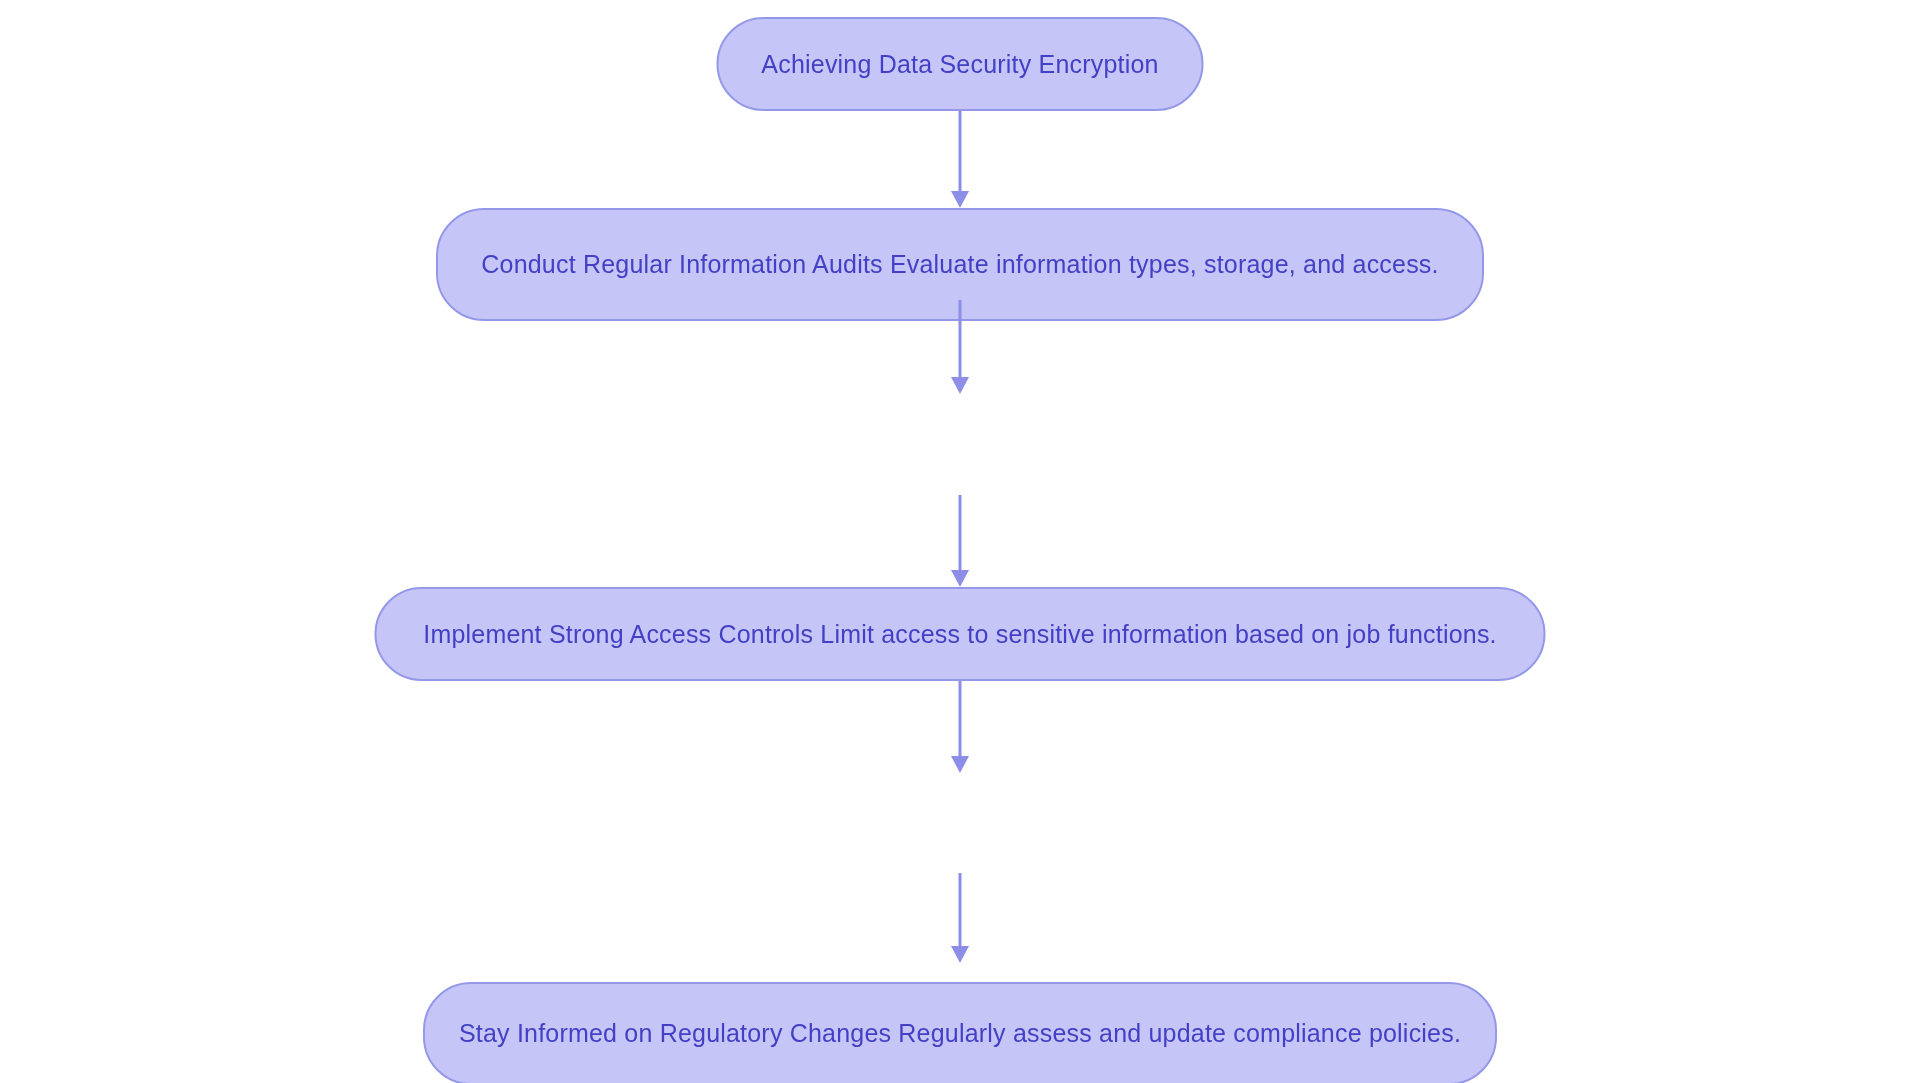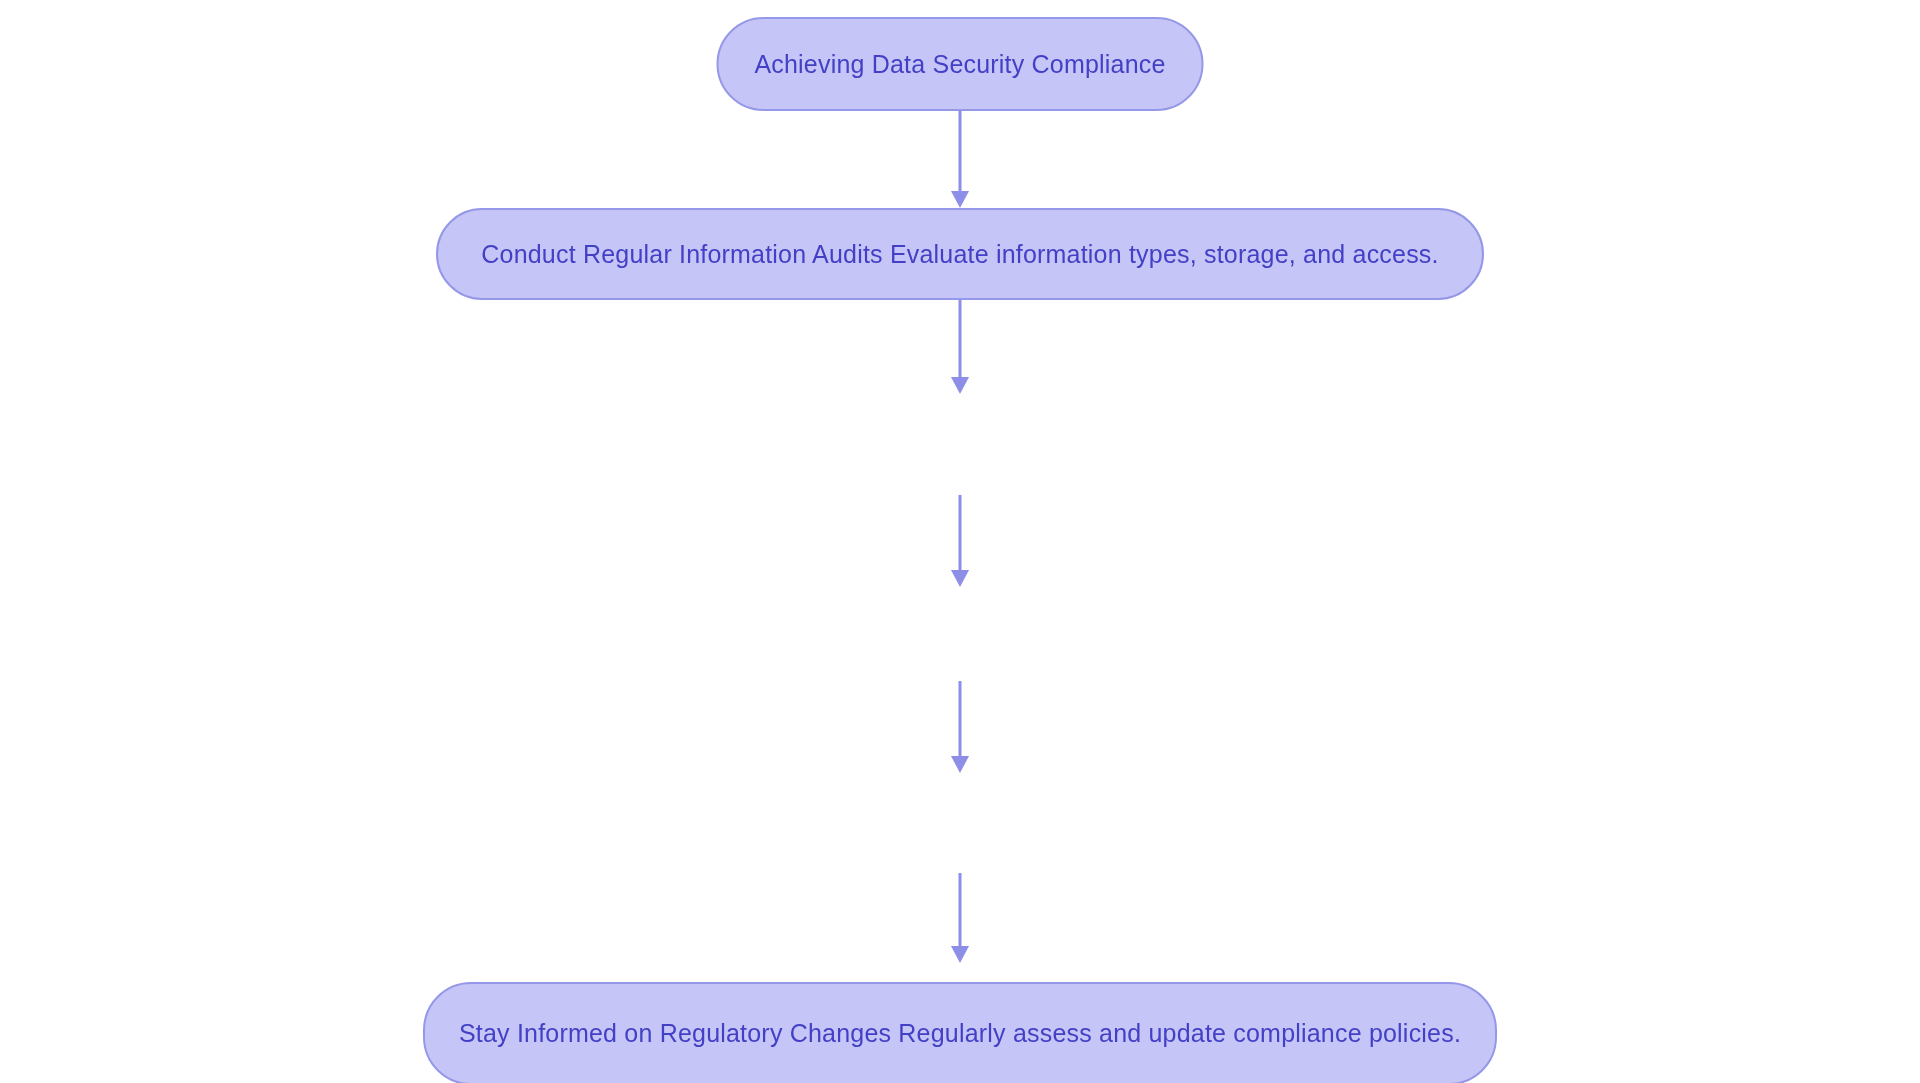--- a/index.html
+++ b/index.html
@@ -29,21 +29,21 @@
     display:flex;
     align-items:center;
     justify-content:center;
     color:var(--node-text);
     font-size:25px;
     letter-spacing:0.2px;
     white-space:nowrap;
     text-align:center;
   }
   .n1{top:17px;  width:487px;  height:94px;}
-  .n2{top:208px; width:1048px; height:92px;}
+  .n2{top:208px; width:1048px; height:113px;}
   .n3{top:394px; width:1414px; height:101px;}
   .n4{top:587px; width:1171px; height:94px;}
   .n5{top:773px; width:853px;  height:100px;}
   .n6{top:982px; width:1074px; height:103px;}
 
   .arrow{
     position:absolute;
     left:50%;
     transform:translateX(-50%);
     width:22px;
@@ -73,21 +73,21 @@
     border-right:9px solid transparent;
     border-top:17px solid var(--arrow);
   }
 </style>
 </head>
 <body>
 
 <div class="canvas">
 
   <div class="node n1">
-    <span>Achieving Data Security Compliance</span>
+    <span>Achieving Data Security Encryption</span>
   </div>
 
   <div class="arrow a1">
     <div class="shaft"></div>
     <div class="head"></div>
   </div>
 
   <div class="node n2">
     <span>Conduct Regular Information Audits Evaluate information types, storage, and access.</span>
   </div>
@@ -96,20 +96,23 @@
     <div class="shaft"></div>
     <div class="head"></div>
   </div>
 
 
   <div class="arrow a3">
     <div class="shaft"></div>
     <div class="head"></div>
   </div>
 
+  <div class="node n4">
+    <span>Implement Strong Access Controls Limit access to sensitive information based on job functions.</span>
+  </div>
 
   <div class="arrow a4">
     <div class="shaft"></div>
     <div class="head"></div>
   </div>
 
 
   <div class="arrow a5">
     <div class="shaft"></div>
     <div class="head"></div>

